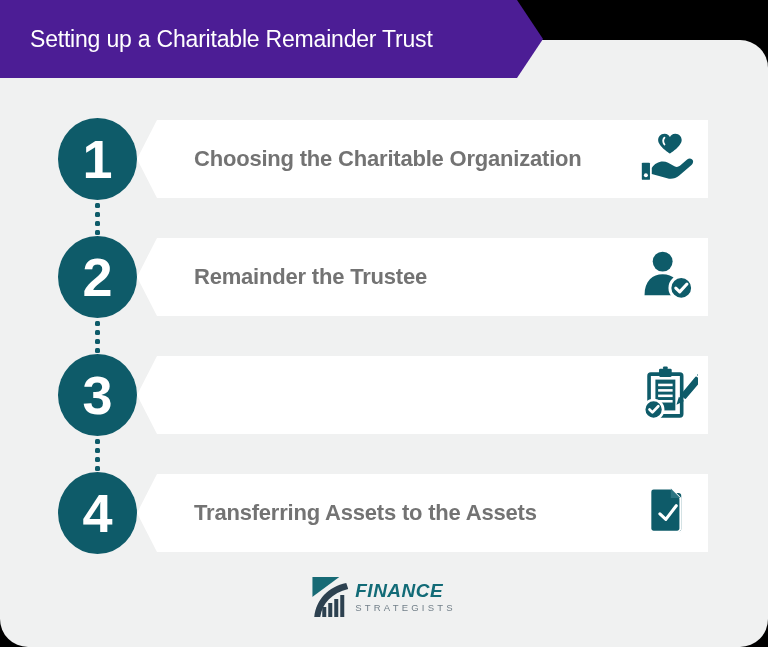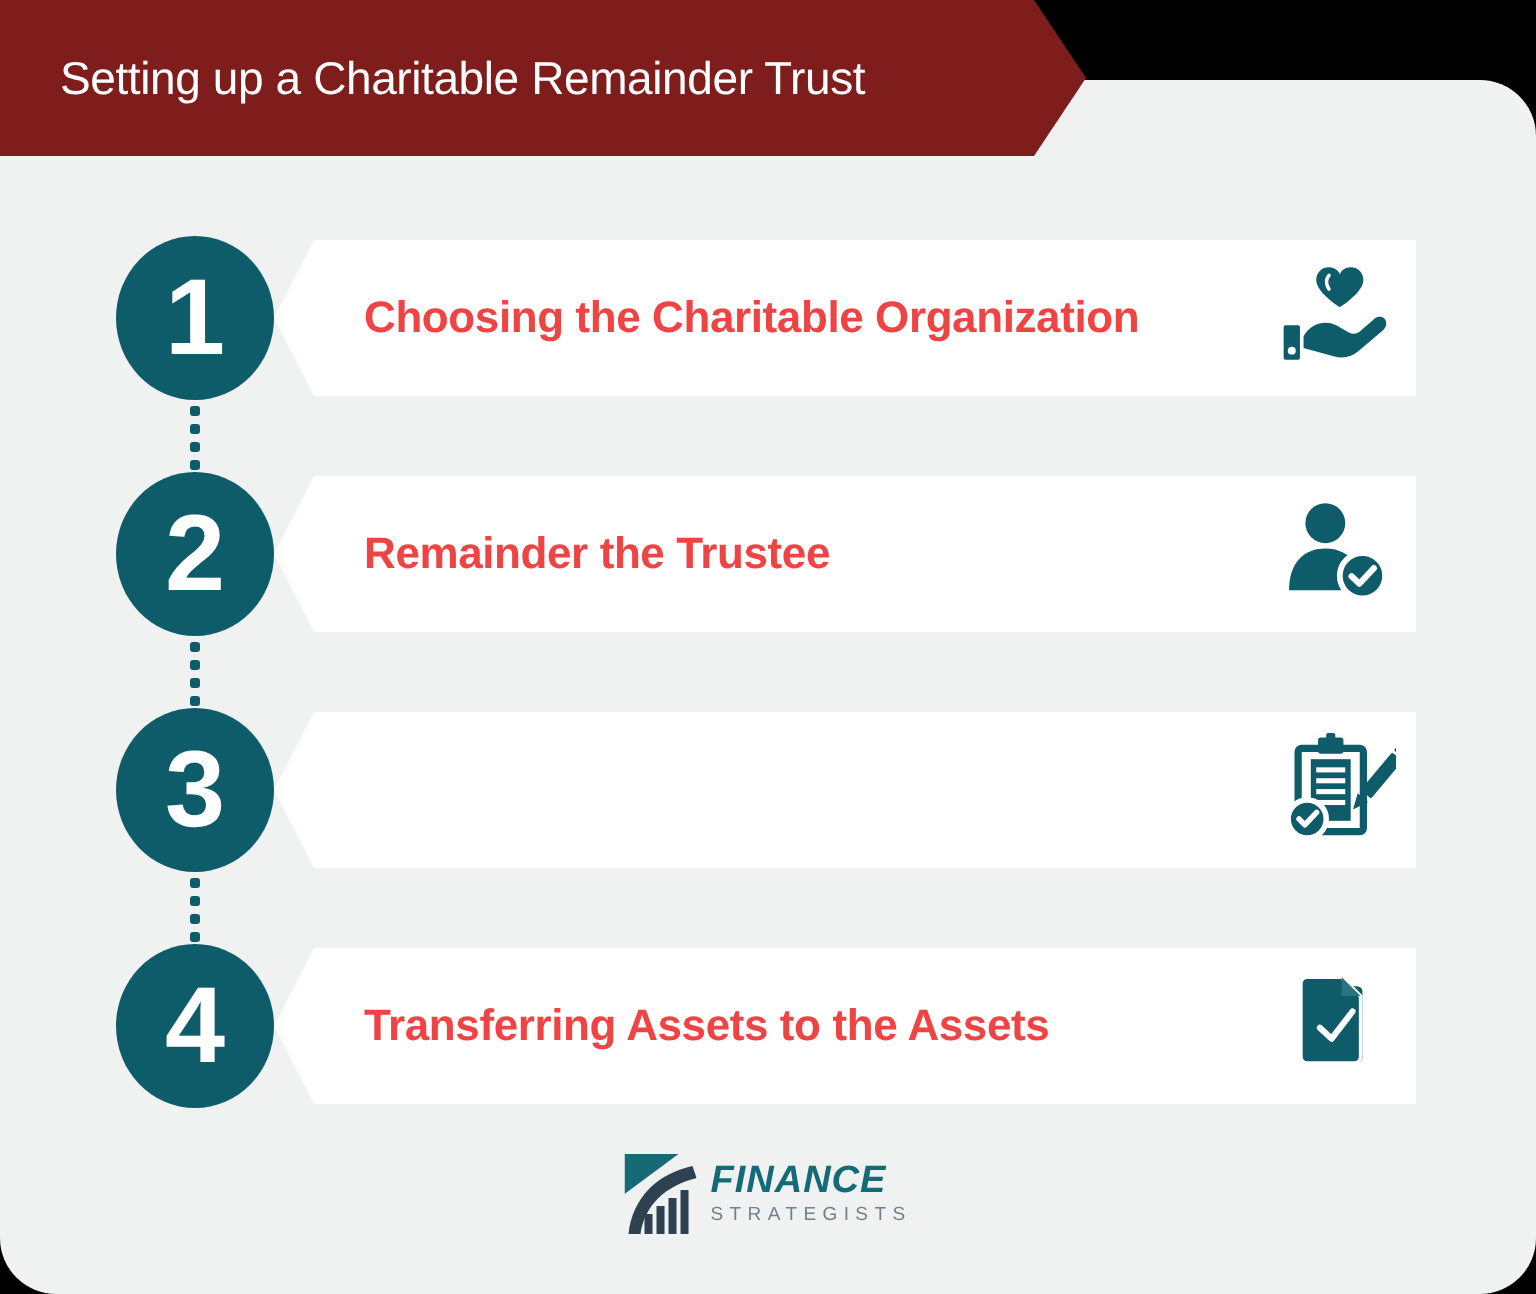--- a/index.html
+++ b/index.html
@@ -1,34 +1,34 @@
 <!DOCTYPE html>
 <html><head>
 <meta charset="utf-8">
 <style>
   html,body{margin:0;padding:0;background:#000;}
   .stage{position:relative;width:768px;height:647px;overflow:hidden;background:#000;
          font-family:"Liberation Sans",sans-serif;}
   
   .board{position:absolute;left:0;top:40px;width:768px;height:607px;background:#f0f1f1;border-radius:28px;}
   
-  .banner{position:absolute;left:0;top:0;width:543px;height:78px;background:#7f1d1d;z-index:3;
+  .banner{position:absolute;left:0;top:0;width:543px;height:78px;background:#4c1d95;z-index:3;
           clip-path:polygon(0 0,517px 0,100% 50%,517px 100%,0 100%);
           display:flex;align-items:center;padding-left:30px;box-sizing:border-box;}
   .banner .t{color:#fff;font-size:23px;letter-spacing:-0.2px;white-space:pre;}
   .banner .t.b{font-weight:400;}
   
   .row{position:absolute;left:0;width:768px;height:78px;}
   .circle{position:absolute;left:58px;top:-2px;width:79px;height:82px;border-radius:50%;
           background:#0e5b69;color:#fff;display:flex;align-items:center;justify-content:center;
           font-size:54px;font-weight:700;z-index:2;}
   .stepcard{position:absolute;left:137px;top:0;width:571px;height:78px;background:#fff;
             clip-path:polygon(20px 0,100% 0,100% 100%,20px 100%,0 50%);
             display:flex;align-items:center;}
-  .steptitle{padding-left:45px;font-size:22px;font-weight:700;color:#ef4444;letter-spacing:-0.2px;}
+  .steptitle{padding-left:57px;font-size:22px;font-weight:700;color:#737373;letter-spacing:-0.2px;}
   .stepicon{position:absolute;right:10px;top:50%;transform:translateY(-50%);width:58px;height:58px;}
   .stepicon svg{width:58px;height:58px;display:block;}
   
   .dots{position:absolute;left:95px;width:5px;height:32px;display:flex;flex-direction:column;
         justify-content:space-between;z-index:1;}
   .dots i{display:block;width:5px;height:5px;border-radius:1.5px;background:#0e5b69;}
   
   .logo{position:absolute;left:50%;top:577px;transform:translateX(-50%);display:flex;align-items:center;gap:7px;}
   .logo .mark svg{display:block;width:36px;height:40px;}
   .logo .words{display:flex;flex-direction:column;line-height:1;}

